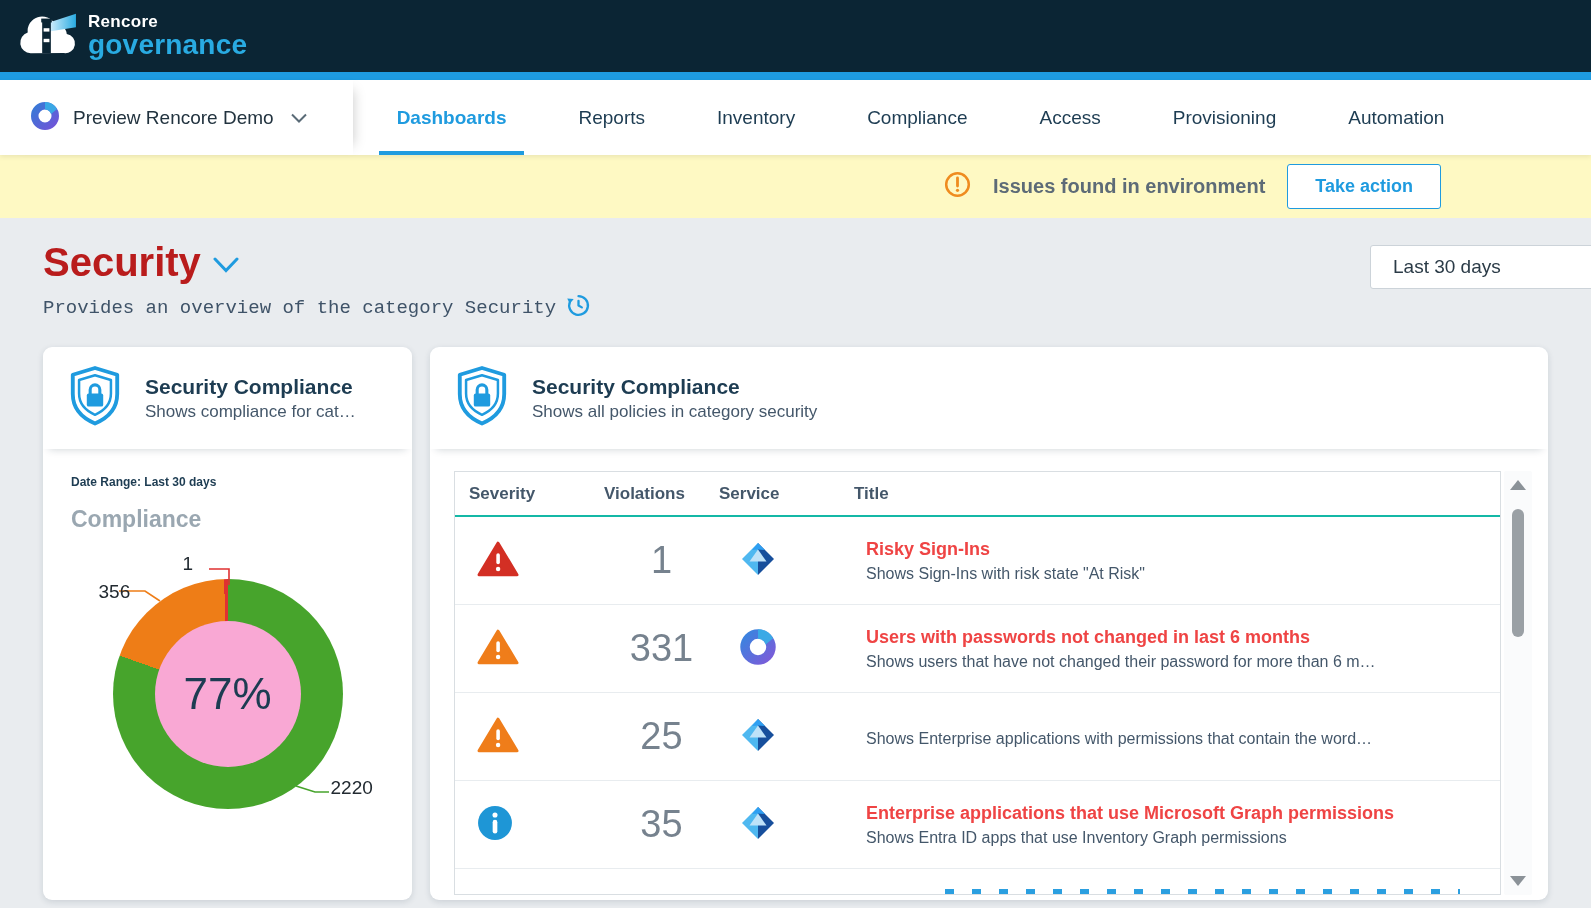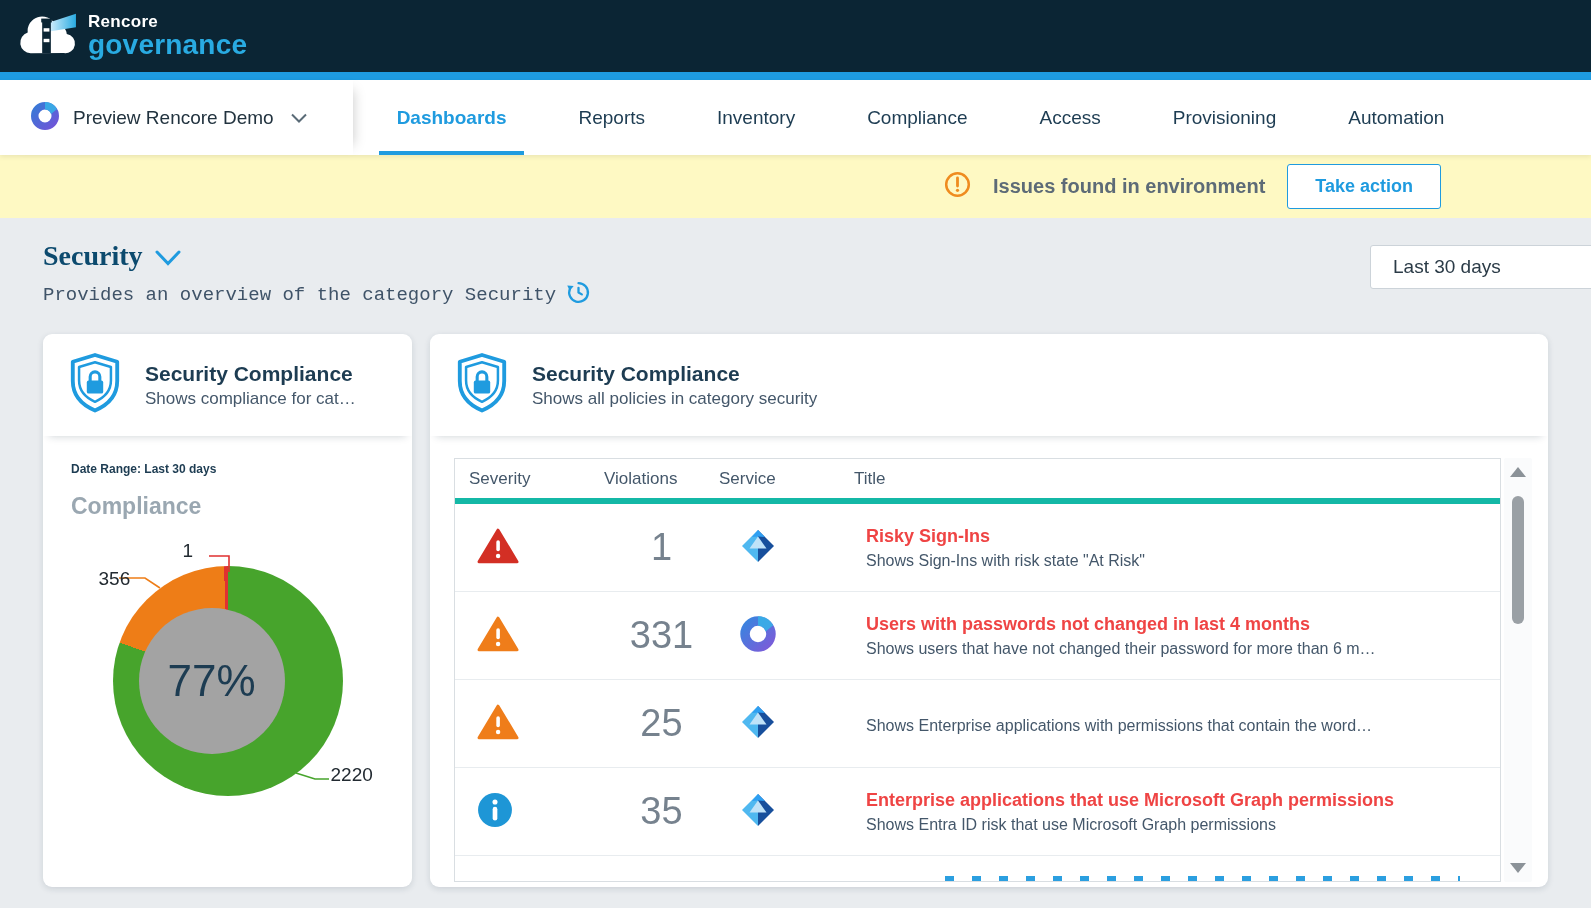--- a/index.html
+++ b/index.html
@@ -25,21 +25,21 @@
   .tab.active::after { content:""; position:absolute; left:-18px; right:-18px; bottom:0; height:4px; background:#1f9bdf; }
 
   
   .banner { height:63px; background:#fef9c3; display:flex; align-items:center; justify-content:flex-end; padding-right:150px; gap:22px; }
   .banner-msg { font-size:20px; font-weight:600; color:#5d6b77; }
   .banner-btn { background:#ffffff; border:1px solid #1f9bdf; color:#1f9bdf; font-weight:bold; font-size:18px; padding:11px 27px; border-radius:3px; cursor:pointer; font-family:inherit; }
 
   
   .main { padding:22px 43px 0 43px; position:relative; }
   .page-title-row { display:flex; align-items:center; gap:12px; }
-  .page-title { font-size:28px; font-weight:bold; color:#0c4a6e;font-family:Liberation Serif, serif; }
+  .page-title { font-size:40px; font-weight:bold; color:#b91c1c; }
   .title-chevron { color:#1f9bdf; margin-top:8px; cursor:pointer; }
   .date-filter { position:absolute; top:27px; right:-14px; width:235px; height:44px; background:#ffffff; border:1px solid #ccd3d9; border-radius:3px; display:flex; align-items:center; padding-left:22px; font-size:19px; color:#2b3b47; cursor:pointer; }
   .page-subtitle-row { display:flex; align-items:center; gap:10px; margin-top:8px; }
   .page-subtitle { font-size:19px; color:#3f5368;font-family:Liberation Mono, monospace; }
 
   
   .cards { display:flex; gap:18px; margin-top:25px; align-items:flex-start; }
   .card { background:#ffffff; border-radius:9px; box-shadow:0 2px 6px rgba(30,50,70,.14); height:553px; overflow:hidden; }
   .card-left { width:369px; }
   .card-right { flex:1; }
@@ -48,33 +48,33 @@
   .card-subtitle { font-size:17px; color:#44576a; margin-top:3px; }
 
   
   .left-body { padding:26px 28px 0 28px; }
   .date-range { font-size:12px; font-weight:bold; color:#1d3c52; }
   .section-label { font-size:23px; font-weight:bold; color:#9aa7b1; margin-top:17px; }
 
   .donut-wrap { width:230px; height:230px; margin:46px auto 0 auto; position:relative; }
   .donut { width:230px; height:230px; border-radius:50%;
            background:conic-gradient(#47a42c 0deg 289.5deg, #ee7d17 289.5deg 358deg, #e03131 358deg 360deg); }
-  .donut-hole { position:absolute; left:26px; top:42px; width:146px; height:146px; background:#a3a3a3; border-radius:50%;
+  .donut-hole { position:absolute; left:42px; top:42px; width:146px; height:146px; background:#f9a8d4; border-radius:50%;
                 display:flex; align-items:center; justify-content:center; }
   .donut-center { font-size:44px; color:#1d3c52; }
   .donut-label { position:absolute; font-size:19px; color:#222a31; }
   .lbl-red { left:70px; top:-26px; }
   .lbl-orange { left:-14px; top:2px; }
   .lbl-green { left:218px; top:198px; }
   .leader-lines { position:absolute; left:-50px; top:-30px; width:330px; height:290px; pointer-events:none; }
 
   
   .table-wrap { display:flex; margin:22px 16px 0 24px; }
   .policy-table { flex:1; border:1px solid #d9dee2; height:424px; overflow:hidden; background:#fff; }
-  .thead { display:grid; grid-template-columns:135px 115px 135px 1fr; align-items:center; height:45px; padding-left:14px; border-bottom:6px solid #14b8a6; }
+  .thead { display:grid; grid-template-columns:135px 115px 135px 1fr; align-items:center; height:45px; padding-left:14px; border-bottom:2px solid #14b8a6;font-weight:bold; }
   .th { font-size:17px; color:#44576a; }
   .th-violations { text-align:left; }
   .trow { display:grid; grid-template-columns:135px 115px 135px 1fr; align-items:center; height:88px; padding-left:14px; border-bottom:1px solid #e8ecef; }
   .sev-cell { padding-left:8px; }
   .violations { font-size:38px; color:#76828e; text-align:center; }
   .svc-cell { padding-left:20px; }
   .title-cell { padding-left:12px; padding-right:10px; }
   .row-title { font-size:18px; font-weight:bold; color:#ef4444; cursor:pointer; }
   .row-desc { font-size:16px; color:#44576a; margin-top:5px; white-space:nowrap; overflow:hidden; }
   .trow-partial { height:29px; border-bottom:none; overflow:hidden; position:relative; }
@@ -290,21 +290,21 @@
               </svg>
             </span>
             <span class="violations">331</span>
             <span class="svc-cell">
               <svg width="38" height="38" viewBox="0 0 30 30">
                 <path fill-rule="evenodd" fill="url(#m365g)" d="M15,1 a14,14 0 1 0 0,28 a14,14 0 1 0 0,-28 Z M15,8.5 a6.5,6.5 0 1 1 0,13 a6.5,6.5 0 1 1 0,-13 Z"></path>
                 <path d="M15,1 a14,14 0 0 1 12,7 l-6,5 a6.5,6.5 0 0 0 -6,-4.5 Z" fill="#36b3e8" opacity=".85"></path>
               </svg>
             </span>
             <span class="title-cell">
-              <div class="row-title">Users with passwords not changed in last 4 months</div>
+              <div class="row-title">Users with passwords not changed in last 6 months</div>
               <div class="row-desc">Shows users that have not changed their password for more than 6 m…</div>
             </span>
           </div>
 
           <div class="trow">
             <span class="sev-cell">
               <svg width="42" height="38" viewBox="0 0 40 36">
                 <path d="M20,3 38,33 H2 Z" fill="#ef7d1a" stroke="#ef7d1a" stroke-width="3" stroke-linejoin="round"></path>
                 <rect x="18.4" y="12.5" width="3.4" height="10.5" rx="1.7" fill="#ffffff"></rect>
                 <circle cx="20.1" cy="27.5" r="2.1" fill="#ffffff"></circle>
@@ -336,21 +336,21 @@
             <span class="svc-cell">
               <svg width="38" height="38" viewBox="0 0 38 38">
                 <polygon points="19,3 3,19 19,35" fill="#4fb8f0"></polygon>
                 <polygon points="19,3 35,19 19,35" fill="#174f9c"></polygon>
                 <polygon points="19,9.5 10.5,21.5 27.5,21.5" fill="#bfe2f8"></polygon>
                 <polygon points="19,3 26,10 19,9.5 13,10" fill="#2e9ff2"></polygon>
               </svg>
             </span>
             <span class="title-cell">
               <div class="row-title">Enterprise applications that use Microsoft Graph permissions</div>
-              <div class="row-desc">Shows Entra ID risk that use Microsoft Graph permissions</div>
+              <div class="row-desc">Shows Entra ID apps that use Inventory Graph permissions</div>
             </span>
           </div>
 
           <div class="trow trow-partial">
             <div class="partial-marks"></div>
           </div>
         </div>
 
         <div class="vscroll">
           <div class="scroll-arrow-up"></div>

